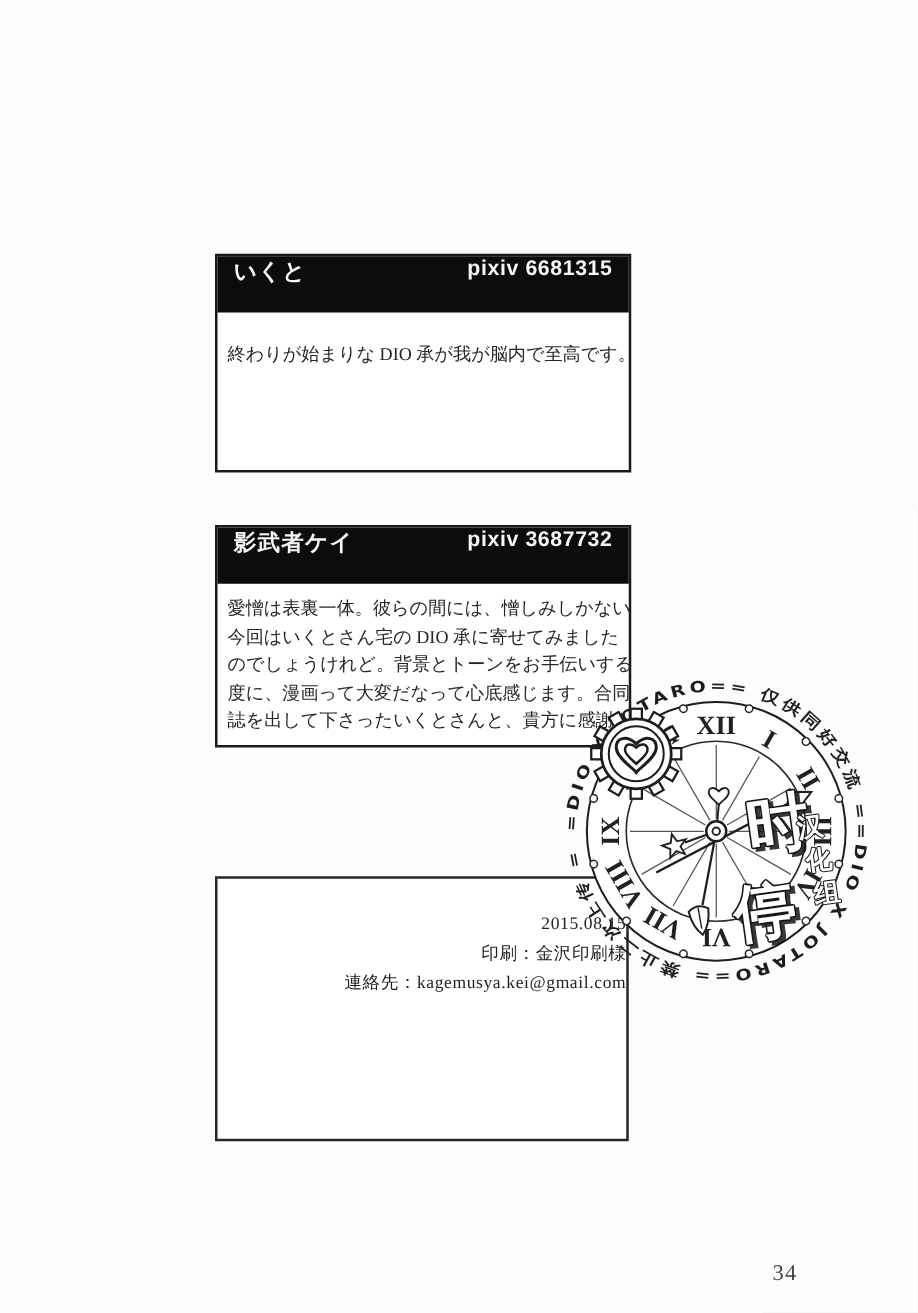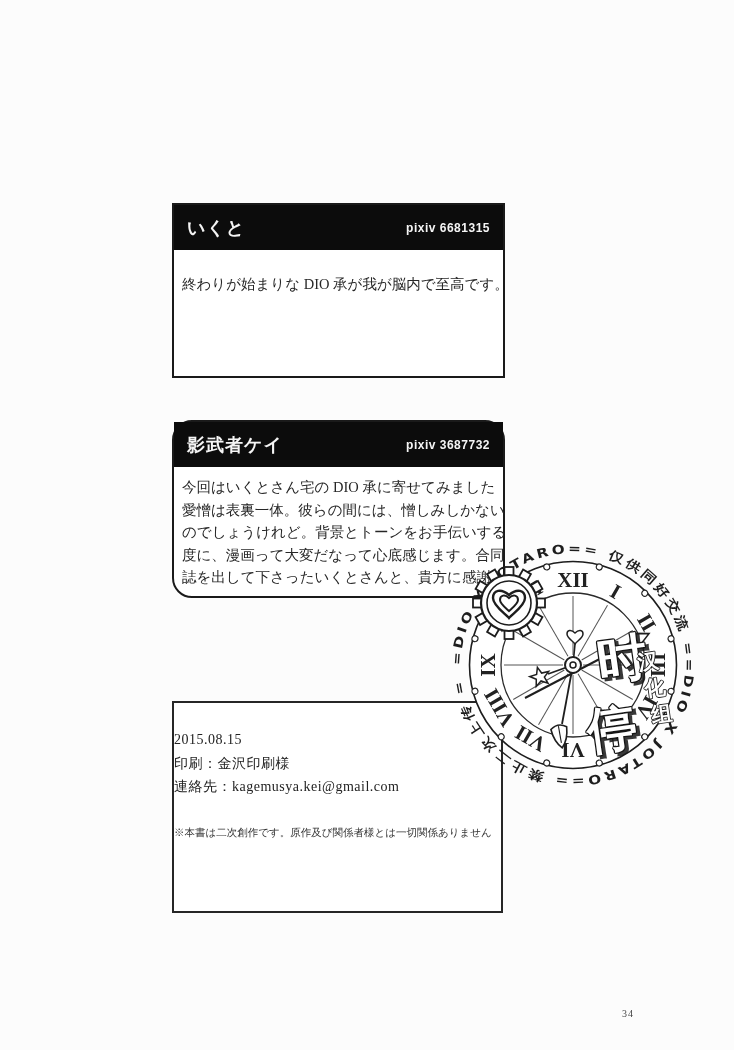--- a/index.html
+++ b/index.html
@@ -13,67 +13,67 @@
     color:#1c1c1c;
   }
   
   .credit-box{
     position:absolute;left:172px;width:333px;
     background:#fff;
     border:2px solid #1a1a1a;
     box-sizing:border-box;
   }
   .credit-box.first{top:203px;height:175px;}
-  .credit-box.second{top:420px;height:178px;border-radius:20px;}
+  .credit-box.second{top:420px;height:178px;}
   .credit-header{
     height:45px;
     background:#0c0c0c;
     color:#f5f5f5;
-    display:flex;align-items:center;
+    display:flex;
     padding:0 13px;
     box-sizing:border-box;
     font-family:"Liberation Sans","DejaVu Sans",sans-serif;
     font-weight:bold;
   }
   .credit-name{font-size:18px;letter-spacing:1px;}
-  .credit-pixiv{margin-left:auto;font-size:12px;letter-spacing:0.5px;}
+  .credit-pixiv{margin-left:auto;font-size:17px;letter-spacing:0.5px;}
   .credit-body{
     padding:16px 8px 0 8px;
     font-size:14.5px;
     color:#262626;
   }
   .credit-box.first .credit-body{padding-top:20px;line-height:29px;}
   .credit-box.second .credit-body{padding-top:9px;line-height:22.5px;}
   .credit-line{white-space:nowrap;}
   
   .colophon{
     position:absolute;left:172px;top:701px;width:331px;height:212px;
     background:#fff;
     border:2px solid #262626;
     box-sizing:border-box;
-    text-align:left;
+    text-align:right;
   }
   .colophon-main{
     margin-top:25px;
     font-size:14px;
     line-height:23.5px;
     color:#222;
     letter-spacing:0.5px;
   }
   .colophon-note{
     margin-top:22px;
     font-size:10.5px;
     line-height:23px;
     color:#333;
   }
   
   .page-number{
     position:absolute;left:608px;top:1008px;width:40px;
     text-align:center;
-    font-size:10px;color:#444;letter-spacing:1px;
+    font-size:18px;color:#444;letter-spacing:1px;
   }
   
   .stamp{position:absolute;left:438px;top:538px;}
   .stamp text{font-family:"Liberation Serif","DejaVu Serif",serif;}
   .rim-text{
     font-family:"DejaVu Sans","Liberation Sans",sans-serif;
     font-size:12.5px;font-weight:bold;fill:#1d1d1d;letter-spacing:2.5px;
   }
   .numeral{
     font-size:21px;font-weight:bold;fill:#222;
@@ -110,36 +110,35 @@
       <div class="credit-line">終わりが始まりな DIO 承が我が脳内で至高です。</div>
     </div>
   </section>
 
   <section class="credit-box second">
     <header class="credit-header">
       <span class="credit-name">影武者ケイ</span>
       <span class="credit-pixiv">pixiv 3687732</span>
     </header>
     <div class="credit-body">
+      <div class="credit-line">愛憎は表裏一体。彼らの間には、憎しみしかない</div>
       <div class="credit-line">今回はいくとさん宅の DIO 承に寄せてみました</div>
-      <div class="credit-line">愛憎は表裏一体。彼らの間には、憎しみしかない</div>
       <div class="credit-line">のでしょうけれど。背景とトーンをお手伝いする</div>
       <div class="credit-line">度に、漫画って大変だなって心底感じます。合同</div>
       <div class="credit-line">誌を出して下さったいくとさんと、貴方に感謝を</div>
     </div>
   </section>
 
   <section class="colophon">
     <div class="colophon-main">
       <div>2015.08.15</div>
       <div>印刷：金沢印刷様</div>
       <div>連絡先：kagemusya.kei@gmail.com</div>
     </div>
     <div class="colophon-note">
-      <div>※本書は二次創作です。原作及び関係者様とは一切関係ありません</div>
     </div>
   </section>
 
   <svg class="stamp" width="268" height="252" viewBox="0 0 268 252">
 
     <defs>
       <path id="rimpath" d="M 23 127 A 112 112 0 1 1 247 127 A 112 112 0 1 1 23 127" fill="none"></path>
     </defs>
 
     <g transform="translate(135,127)">

